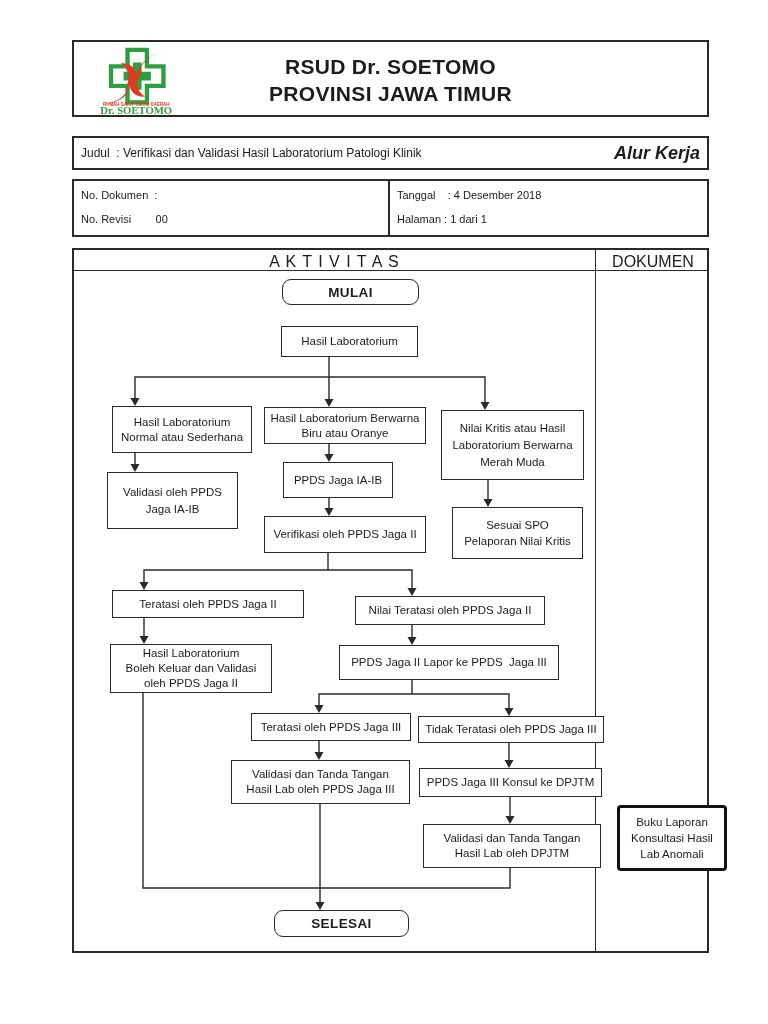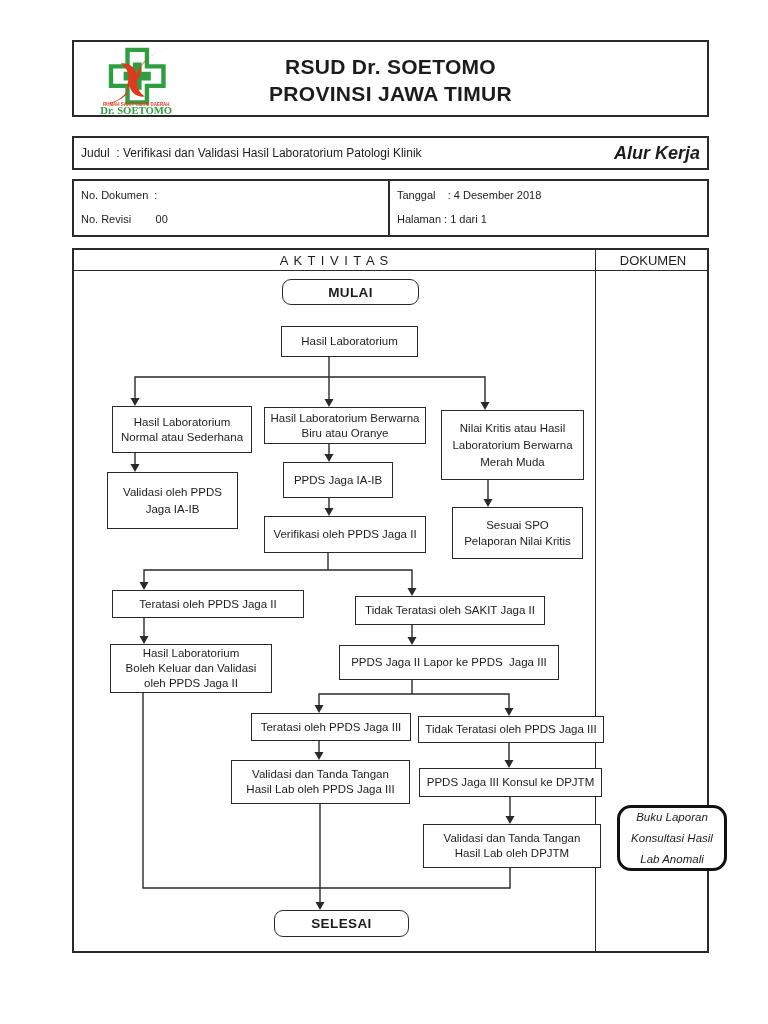--- a/index.html
+++ b/index.html
@@ -27,32 +27,32 @@
   
   #info-box { left:72px; top:179px; width:637px; height:58px; display:flex; }
   .info-cell { display:flex; flex-direction:column; justify-content:space-between;
                padding:7px 7px 9px 7px; font-size:11px; line-height:14px; box-sizing:border-box; }
   #info-left { width:316px; border-right:2px solid #2a2a2a; }
   #info-right { flex:1; }
 
   
   #main-box { left:72px; top:248px; width:637px; height:705px; }
   #col-band { position:absolute; left:0; top:0; width:100%; height:20px;
-              border-bottom:1.5px solid #2a2a2a; font-size:13px; }
+              border-bottom:1.5px solid #2a2a2a; font-size:16px; }
   #aktivitas-label { position:absolute; left:0; top:3px; width:521px; text-align:center; letter-spacing:1px; }
   #dokumen-label  { position:absolute; left:521px; top:3px; width:116px; text-align:center; }
   #col-divider { position:absolute; left:521px; top:0; bottom:0; width:0; border-left:1.5px solid #2a2a2a; }
 
   #connectors { position:absolute; left:0; top:0; width:637px; height:705px; pointer-events:none; }
 
   .node { position:absolute; border:1.5px solid #2a2a2a; background:#fff;
           display:flex; align-items:center; justify-content:center; text-align:center;
           font-size:11.5px; line-height:15px; white-space:pre-wrap; padding:10px 4px; box-sizing:border-box;margin-left:20px; }
   .terminal { border-radius:9px; border-width:1.6px; font-weight:bold; font-size:13.5px; letter-spacing:.4px; }
-  .doc-node { border-width:3px; border-color:#111; border-radius:14px; line-height:21px;font-style:italic; }
+  .doc-node { border-width:3px; border-color:#111; border-radius:4px; line-height:16px; }
 </style>
 </head>
 <body>
 
 <div class="abs" id="page" style="left:0;top:0;width:768px;height:1024px;">
 
   <div class="abs frame" id="header-box">
     <svg id="logo-svg" viewBox="0 0 120 70">
       <path d="M42,3 h20 v17 h17 v20 h-17 v17 h-20 v-17 h-17 v-20 h17 z" fill="#ffffff" stroke-width="4.5" stroke="#2f9e41"></path>
       <path d="M47.5,16 h9 v9.5 h9.5 v9 h-9.5 v9.5 h-9 v-9.5 h-9.5 v-9 h9.5 z" fill="#2f9e41"></path>
@@ -129,21 +129,21 @@
     <div class="node" style="left:347px;top:160px;width:143px;height:70px;line-height:17px">Nilai Kritis atau Hasil
 Laboratorium Berwarna
 Merah Muda</div>
     <div class="node" style="left:13px;top:222px;width:131px;height:57px;line-height:17px">Validasi oleh PPDS
 Jaga IA-IB</div>
     <div class="node" style="left:189px;top:212px;width:110px;height:36px">PPDS Jaga IA-IB</div>
     <div class="node" style="left:170px;top:266px;width:162px;height:37px">Verifikasi oleh PPDS Jaga II</div>
     <div class="node" style="left:358px;top:257px;width:131px;height:52px;line-height:16px">Sesuai SPO
 Pelaporan Nilai Kritis</div>
     <div class="node" style="left:18px;top:340px;width:192px;height:28px">Teratasi oleh PPDS Jaga II</div>
-    <div class="node" style="left:261px;top:346px;width:190px;height:29px">Tidak Teratasi oleh SAKIT Jaga II</div>
+    <div class="node" style="left:261px;top:346px;width:190px;height:29px">Nilai Teratasi oleh PPDS Jaga II</div>
     <div class="node" style="left:16px;top:394px;width:162px;height:49px">Hasil Laboratorium
 Boleh Keluar dan Validasi
 oleh PPDS Jaga II</div>
     <div class="node" style="left:245px;top:395px;width:220px;height:35px">PPDS Jaga II Lapor ke PPDS  Jaga III</div>
     <div class="node" style="left:157px;top:463px;width:160px;height:28px">Teratasi oleh PPDS Jaga III</div>
     <div class="node" style="left:324px;top:466px;width:186px;height:27px">Tidak Teratasi oleh PPDS Jaga III</div>
     <div class="node" style="left:137px;top:510px;width:179px;height:44px">Validasi dan Tanda Tangan
 Hasil Lab oleh PPDS Jaga III</div>
     <div class="node" style="left:325px;top:518px;width:183px;height:29px">PPDS Jaga III Konsul ke DPJTM</div>
     <div class="node" style="left:329px;top:574px;width:178px;height:44px">Validasi dan Tanda Tangan

